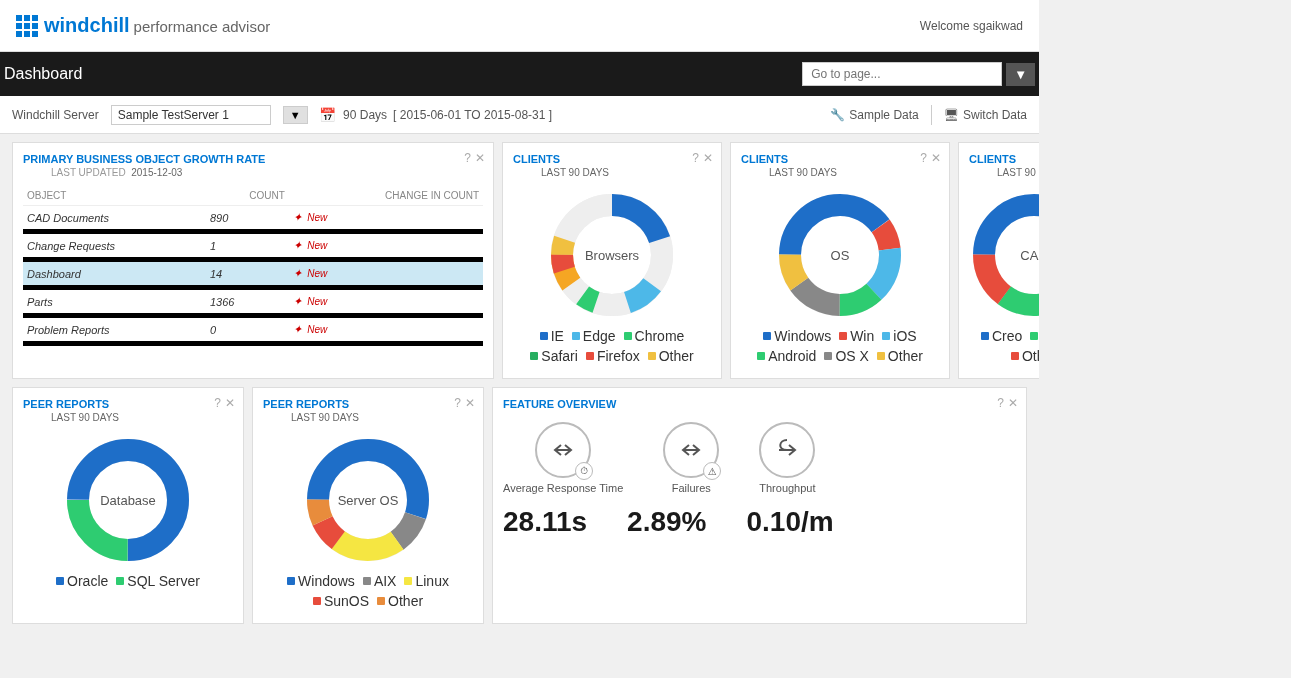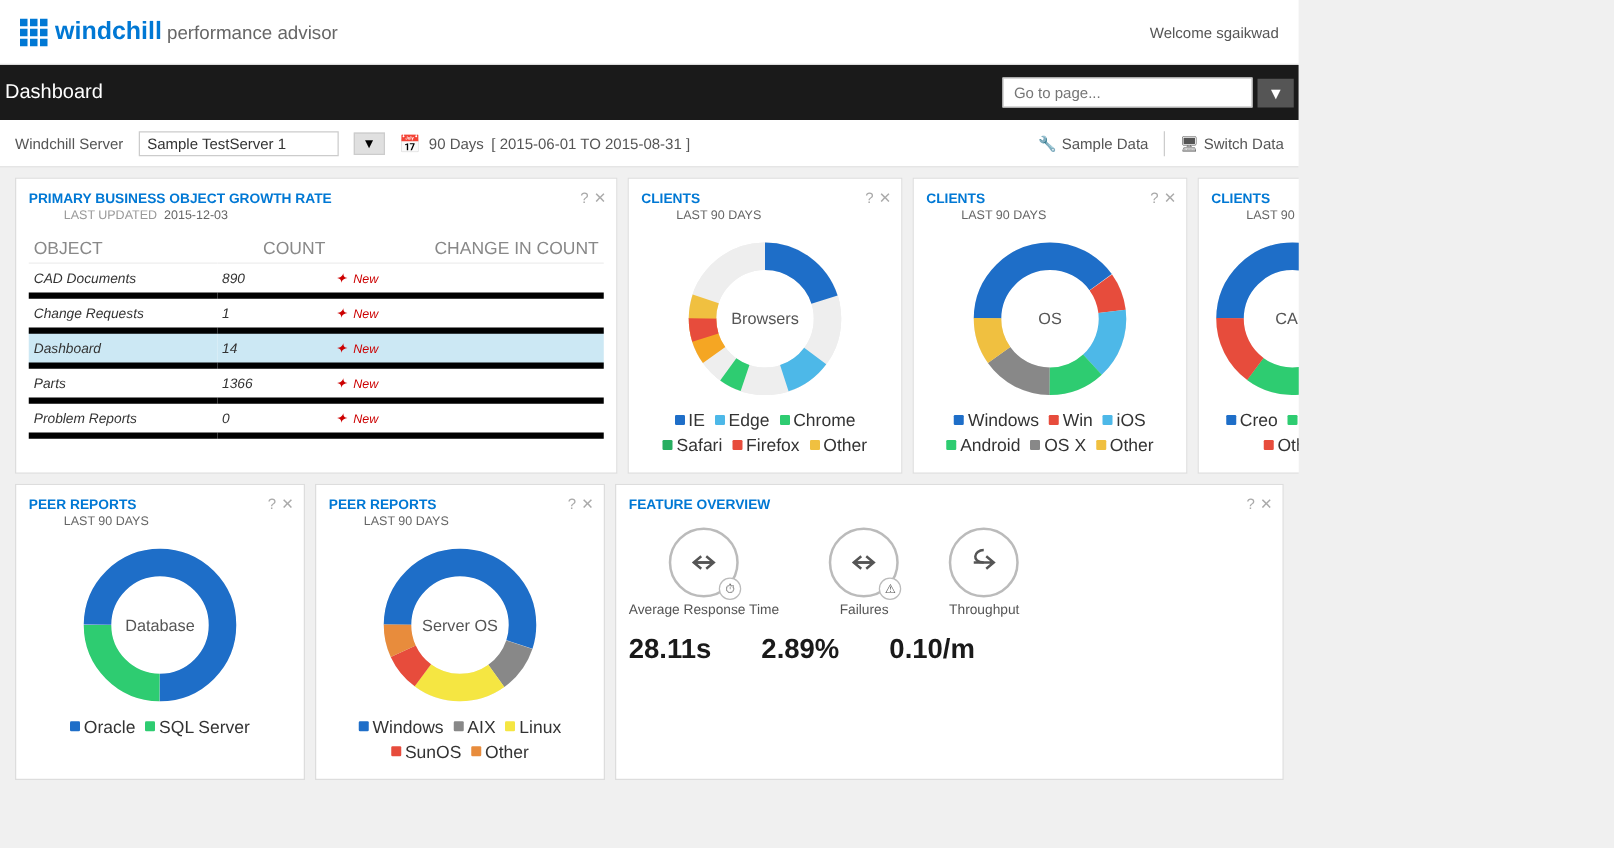--- a/index.html
+++ b/index.html
@@ -165,21 +165,21 @@
 
     
     .obj-table {
       width: 100%;
       border-collapse: collapse;
       font-size: 11px;
     }
     .obj-table th {
       color: #888;
       font-weight: normal;
-      font-size: 14px;
+      font-size: 10px;
       text-transform: uppercase;
       text-align: left;
       padding: 4px 4px;
       border-bottom: 1px solid #eee;
     }
     .obj-table th.right { text-align: right; }
     .obj-table td {
       padding: 5px 4px;
       border-bottom: 5px solid #000000;
       color: #333;
@@ -284,21 +284,21 @@
     .feature-label {
       font-size: 11px;
       color: #555;
       text-align: center;
     }
     .feature-values {
       display: flex;
       gap: 40px;
     }
     .feature-value {
-      font-size: 22px;
+      font-size: 28px;
       font-weight: bold;
       color: #1a1a1a;
     }
 
     
     .page-wrapper {
       width: 1039px;
       min-height: 678px;
       background: #f0f0f0;
       overflow: hidden;

